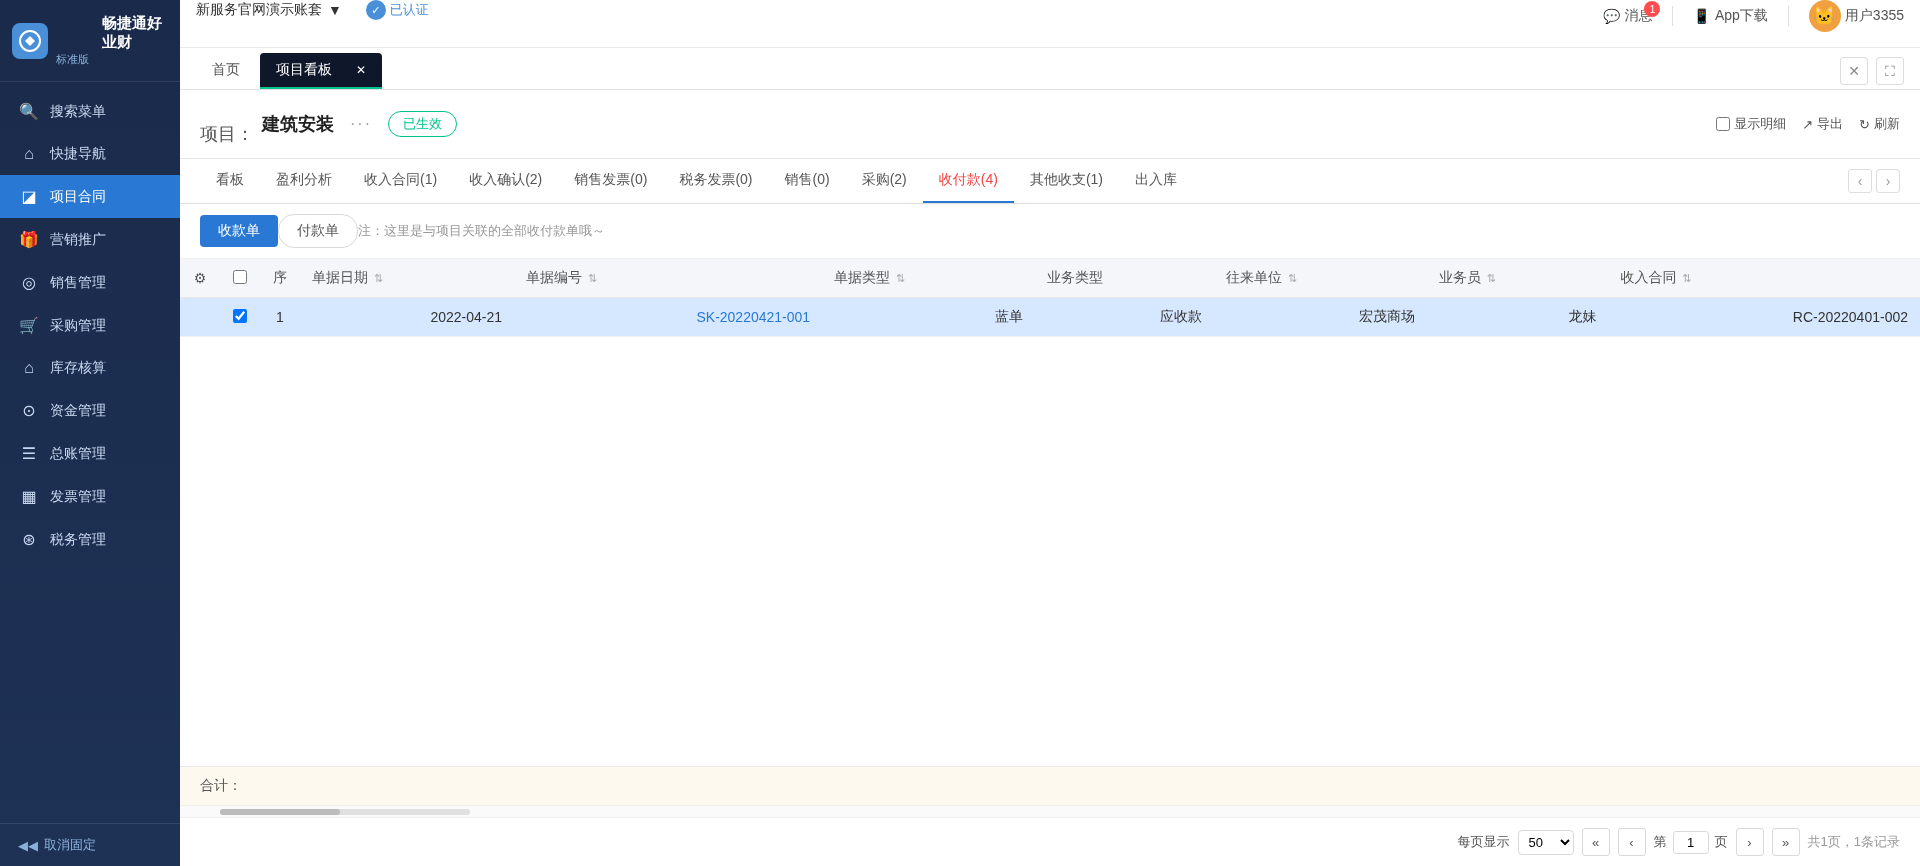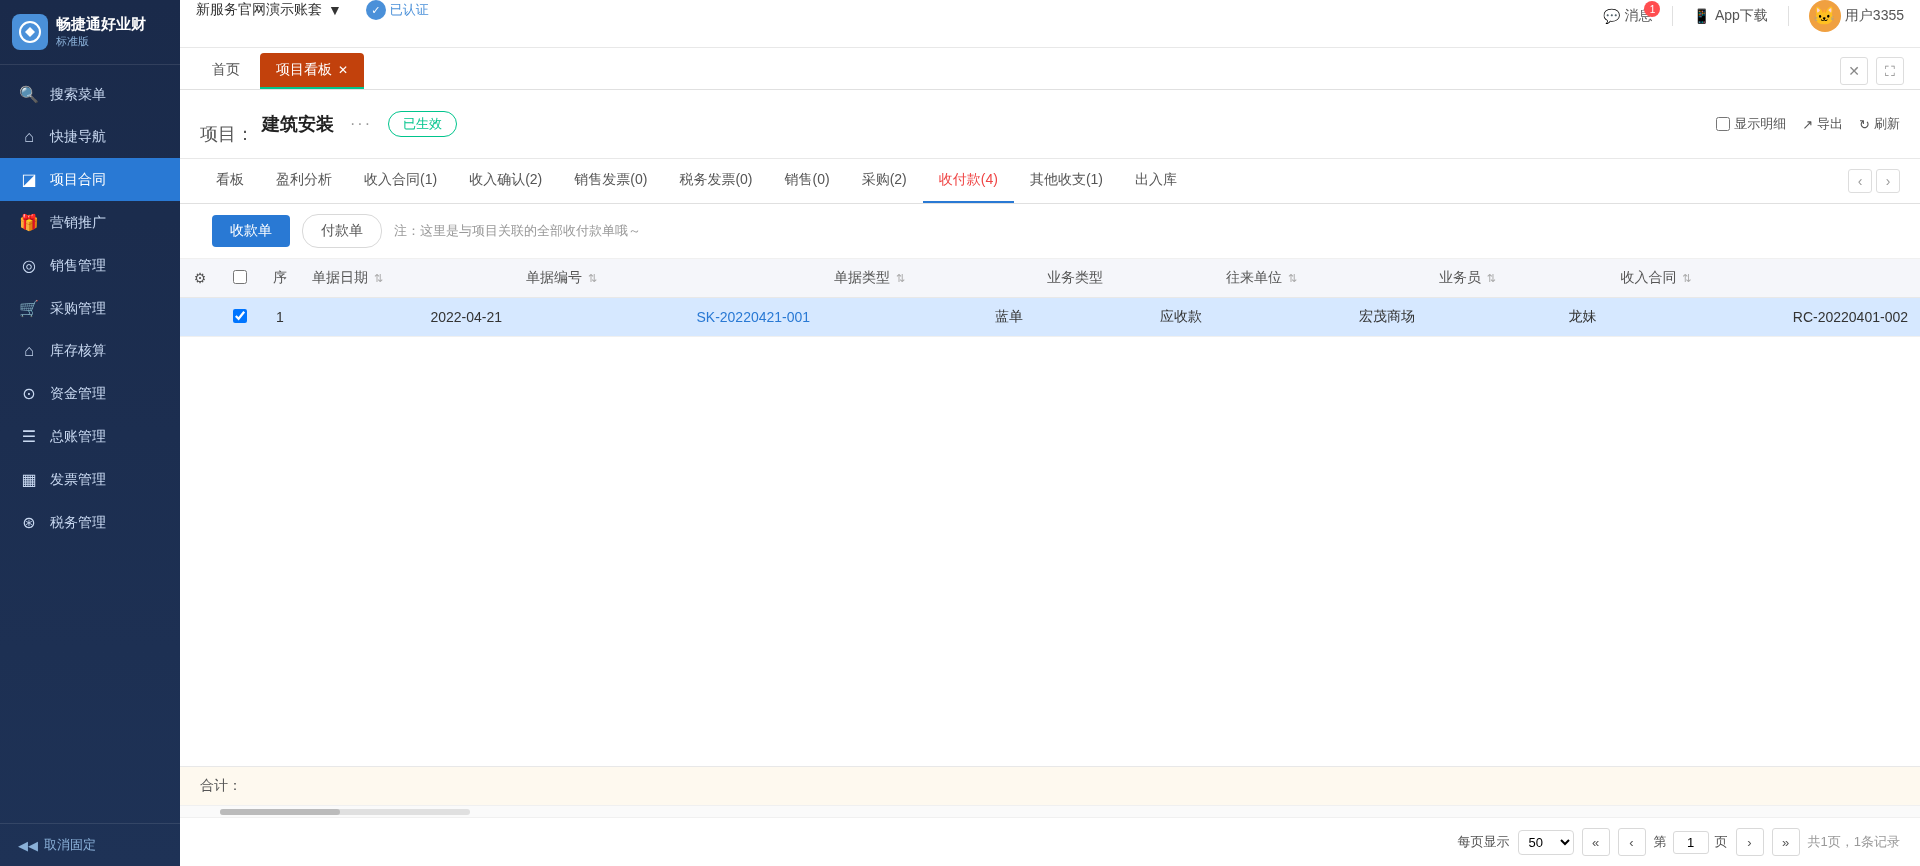--- a/index.html
+++ b/index.html
@@ -28,21 +28,21 @@
       border-radius: 8px;
       display: flex;
       align-items: center;
       justify-content: center;
       color: white;
       font-size: 18px;
       margin-right: 8px;
       flex-shrink: 0;
     }
     .sidebar-title-block { display: flex; flex-direction: column; }
-    .sidebar-app-name { font-size: 15px; color: #fff; font-weight: bold; }
+    .sidebar-app-name { font-size: 15px; color: #fff; font-weight: bold; margin-left: 46px; }
     .sidebar-edition { font-size: 11px; color: #8ab0d8; }
 
     .sidebar-nav { flex: 1; overflow-y: auto; padding: 8px 0; }
     .sidebar-nav::-webkit-scrollbar { width: 4px; }
     .sidebar-nav::-webkit-scrollbar-thumb { background: rgba(255,255,255,0.2); border-radius: 2px; }
 
     .nav-item {
       display: flex;
       align-items: center;
       padding: 12px 18px;
@@ -169,27 +169,27 @@
     }
     .page-tab {
       padding: 8px 16px;
       font-size: 14px;
       cursor: pointer;
       color: #555;
       border-bottom: 2px solid transparent;
       margin-right: 4px;
     }
     .page-tab.active {
-      background: #c2410c;
+      background: #0f172a;
       color: white;
       border-radius: 4px 4px 0 0;
       border-bottom: 2px solid #00c48c;
       display: flex;
       align-items: center;
-      gap: 6px;
+      gap: 24px;
     }
     .page-tab-close {
       font-size: 12px;
       cursor: pointer;
     }
 
     
     .content {
       flex: 1;
       overflow: hidden;
@@ -293,22 +293,21 @@
       color: #999;
       font-size: 14px;
       border: 1px solid #ddd;
       border-radius: 3px;
     }
 
     
     .table-toolbar {
       display: flex;
       align-items: center;
-      padding: 10px 32px;
-      gap: 12px;
+      padding: 10px 20px;
       border-bottom: 1px solid #f0f0f0;
     }
     .btn-primary {
       background: #2979d4;
       color: white;
       border: none;
       padding: 7px 18px;
       border-radius: 4px;
       cursor: pointer;
       font-size: 14px;

